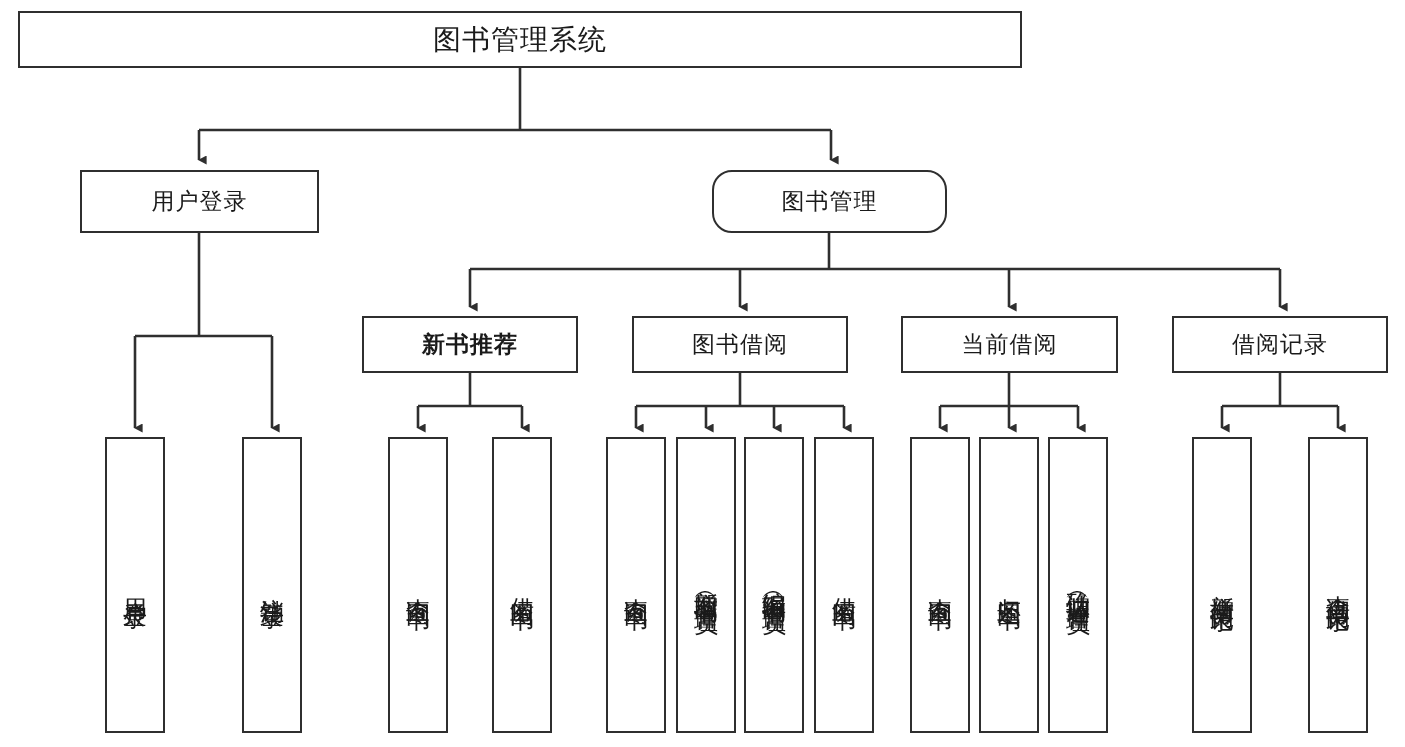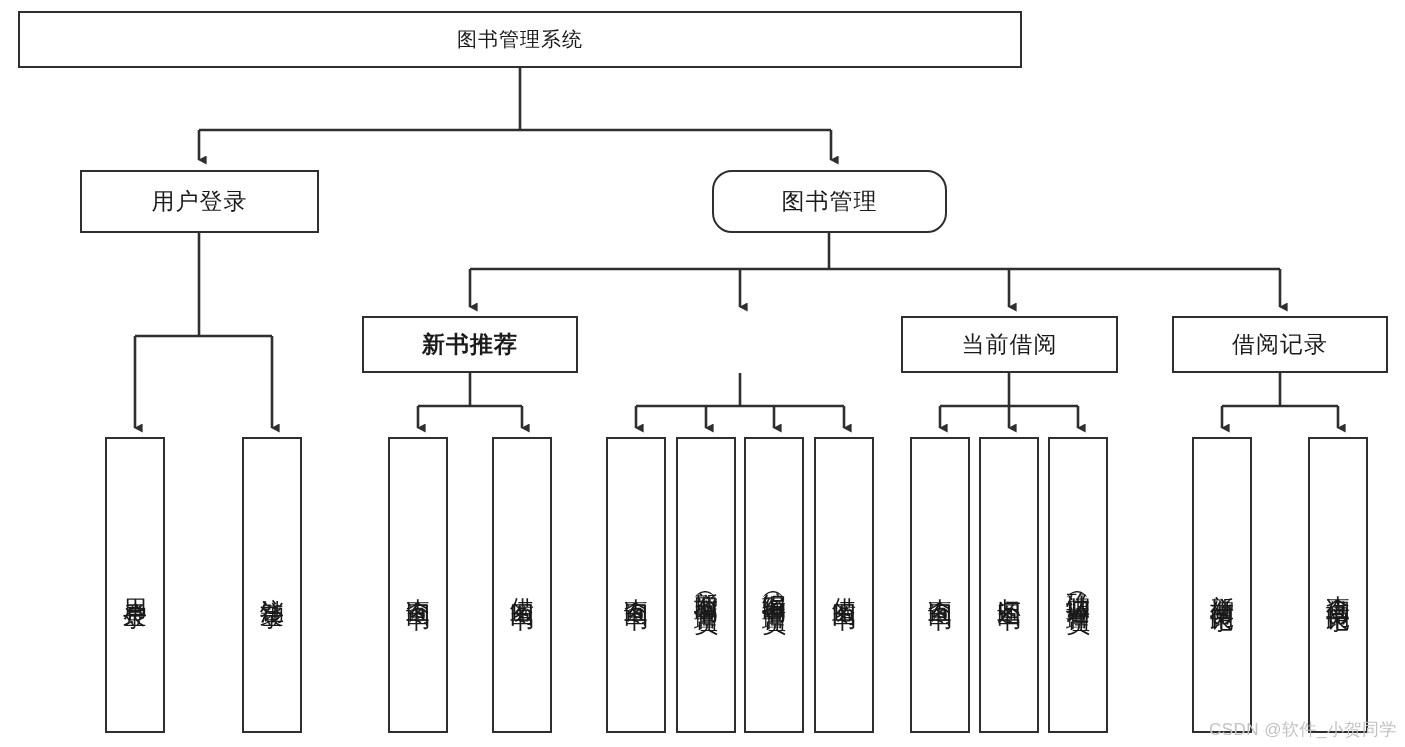--- a/index.html
+++ b/index.html
@@ -34,21 +34,21 @@
     align-items: center;
     justify-content: center;
     z-index: 2;
   }
   .node-h {
     font-size: 23px;
     letter-spacing: 1px;
     white-space: nowrap;
   }
   .node-root {
-    font-size: 20px;
+    font-size: 28px;
   }
   .node-v {
     writing-mode: vertical-rl;
     text-orientation: upright;
     font-size: 24px;
     line-height: 1.16;
     letter-spacing: 3px;
     padding: 4px 0;
     text-align: center;
   }
@@ -132,20 +132,23 @@
   </div>
 
   <div class="node node-h" style="left:712px; top:170px; width:235px; height:63px;border-radius:20px;">
     <span>图书管理</span>
   </div>
 
   <div class="node node-h" style="left:362px; top:316px; width:216px; height:57px;font-weight:bold;">
     <span>新书推荐</span>
   </div>
 
+  <div class="node node-h" style="left:632px; top:316px; width:216px; height:57px;">
+    <span>图书借阅</span>
+  </div>
 
   <div class="node node-h" style="left:901px; top:316px; width:217px; height:57px;">
     <span>当前借阅</span>
   </div>
 
   <div class="node node-h" style="left:1172px; top:316px; width:216px; height:57px;">
     <span>借阅记录</span>
   </div>
 
   <div class="node node-v" style="left:105px; top:437px; width:60px; height:296px;">
@@ -193,15 +196,14 @@
   </div>
 
   <div class="node node-v" style="left:1192px; top:437px; width:60px; height:296px;">
     <span class="vlabel">新增借阅记录</span>
   </div>
 
   <div class="node node-v" style="left:1308px; top:437px; width:60px; height:296px;">
     <span class="vlabel">查询借阅记录</span>
   </div>
 
-  <div id="watermark">CSDN @软件_小贺同学</div>
 
 </div>
 
 </body></html>

